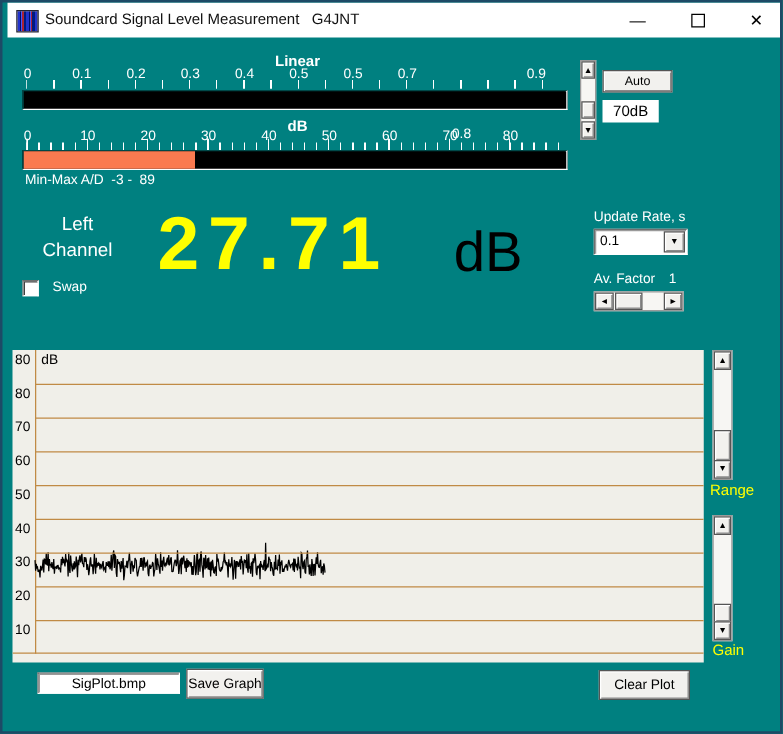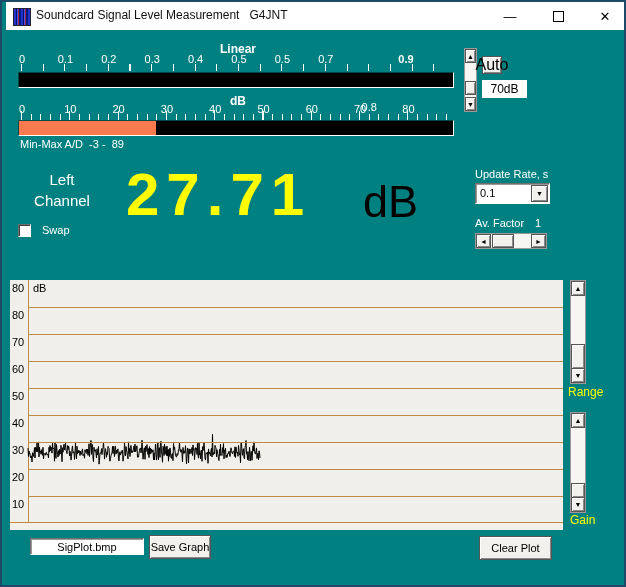--- a/index.html
+++ b/index.html
@@ -30,21 +30,21 @@
   .bar-fill{position:absolute;left:0;top:0;bottom:0;background:var(--orange,#FA7A50);}
   .minmax{position:absolute;left:18px;top:136px;color:#fff;font-size:11px;white-space:pre;}
   
   .channel{position:absolute;left:8px;top:167px;width:104px;text-align:center;color:#fff;font-size:15px;font-weight:normal;line-height:21px;}
   .checkbox{position:absolute;left:16px;top:222px;width:13px;height:13px;background:#fff;border:1px solid;border-color:#6f6f6f #ffffff #ffffff #6f6f6f;box-shadow:inset 1px 1px 0 #404040;box-sizing:border-box;cursor:pointer;}
   .checkbox-label{position:absolute;left:40px;top:222px;color:#fff;font-size:11px;}
   .readout-value{position:absolute;left:124px;top:158px;font-size:60px;font-weight:bold;color:var(--yellow,#FFFF00);letter-spacing:7px;}
   .readout-unit{position:absolute;left:361px;top:174px;font-size:45px;color:#000;}
   
   .btn3d{background:#f2f1ee;border:1px solid #555;box-shadow:inset 1px 1px 0 #ffffff,inset -1px -1px 0 #8a8a8a;color:#000;display:flex;align-items:center;justify-content:center;cursor:pointer;box-sizing:border-box;}
-  .auto-btn{position:absolute;left:480px;top:54px;width:20px;height:18px;font-size:16px;}
+  .auto-btn{position:absolute;left:480px;top:54px;width:56px;height:18px;font-size:10px;}
   .scale-display{position:absolute;left:480px;top:78px;width:45px;height:18px;background:#fff;color:#000;font-size:12px;display:flex;align-items:center;justify-content:center;}
   .small-label{position:absolute;color:#fff;font-size:11px;white-space:pre;}
   .combo{position:absolute;left:473px;top:181px;width:75px;height:21px;background:#fff;border:1px solid;border-color:#6f6f6f #fff #fff #6f6f6f;box-shadow:inset 1px 1px 0 #9a9a9a;box-sizing:border-box;cursor:pointer;}
   .combo-value{position:absolute;left:4px;top:3px;font-size:11px;color:#000;}
   .combo-btn{position:absolute;right:1px;top:1px;bottom:1px;width:17px;font-size:7px;}
   
   .vsb{position:absolute;background:#f7f6f3;border:1px solid #9a9a9a;box-sizing:border-box;}
   .vsb .sb-btn{position:absolute;left:0;right:0;height:15px;font-size:7px;}
   .vsb .sb-thumb{position:absolute;left:0;right:0;}
   .hsb{position:absolute;background:#f7f6f3;border:1px solid #9a9a9a;box-sizing:border-box;}
@@ -87,21 +87,21 @@
   <div class="tick-row" style="left:0;top:51px;width:472px;">
       <span class="tick-label" style="left: 20px;">0</span>
       <span class="tick-label" style="left: 63.4px;">0.1</span>
       <span class="tick-label" style="left: 106.8px;">0.2</span>
       <span class="tick-label" style="left: 150.2px;">0.3</span>
       <span class="tick-label" style="left: 193.6px;">0.4</span>
       <span class="tick-label" style="left: 237px;">0.5</span>
       <span class="tick-label" style="left: 280.4px;">0.5</span>
       <span class="tick-label" style="left: 323.8px;">0.7</span>
       <span class="tick-label" style="left: 367.2px; margin-top: 48px;">0.8</span>
-      <span class="tick-label" style="left: 404px; font-weight: bold;">0.9</span>
+      <span class="tick-label" style="left: 427px;">0.9</span>
     </div>
   <div class="ticks" style="left:19px;top:62px;width:422px;height:7px;background:repeating-linear-gradient(90deg,#fff 0 1px,transparent 1px 21.7px);"></div>
   <div class="bar" style="top:70px;"></div>
 
   <div class="meter-title" style="top:92px;">dB</div>
   <div class="tick-row" style="left:0;top:101px;width:472px;">
       <span class="tick-label" style="left: 20px;">0</span>
       <span class="tick-label" style="left: 68.3px;">10</span>
       <span class="tick-label" style="left: 116.6px;">20</span>
       <span class="tick-label" style="left: 164.9px;">30</span>

